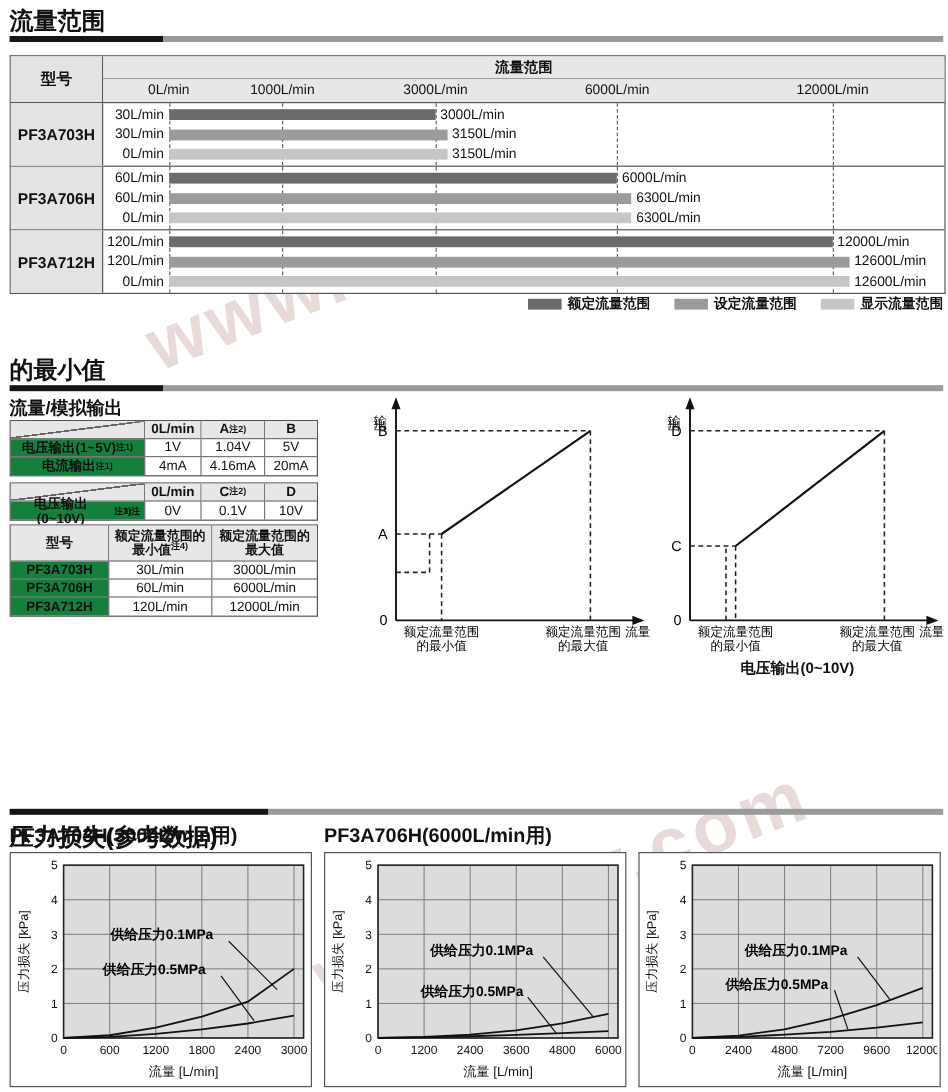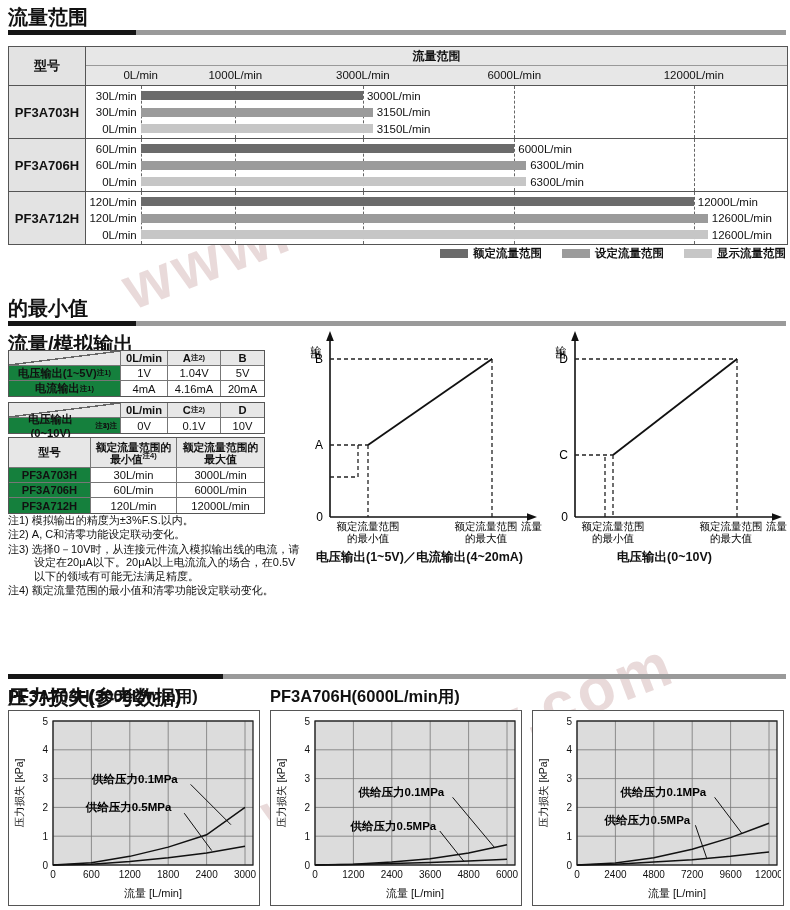--- a/index.html
+++ b/index.html
@@ -29,21 +29,21 @@
   .fbars{flex:1;position:relative;display:flex;flex-direction:column;justify-content:space-evenly;}
   .gl{position:absolute;top:0;bottom:0;width:0;border-left:1px dashed #666;}
   .bline{position:relative;height:14px;}
   .bar{position:absolute;top:2.5px;height:9px;}
   .bstart,.bend{position:absolute;font-size:11.5px;line-height:14px;white-space:nowrap;}
   .flow-legend{position:absolute;top:246px;left:8px;width:778px;display:flex;
       justify-content:flex-end;gap:20px;align-items:center;}
   .lg-item{display:flex;align-items:center;gap:5px;font-size:11.5px;font-weight:bold;}
   .lg-sw{width:28px;height:9px;display:inline-block;}
   
-  .subtitle{position:absolute;left:8px;top:331px;font-size:20px;font-weight:bold;}
+  .subtitle{position:absolute;left:8px;top:331px;font-size:15px;font-weight:bold;}
   .atable{position:absolute;left:8px;border:1.5px solid #555;display:grid;font-size:11.2px;background:#fff;}
   .atable .c{border-right:1px solid #777;border-bottom:1px solid #777;display:flex;
       align-items:center;justify-content:center;white-space:pre-line;text-align:center;}
   .atable .c:nth-last-child(-n+1){border-right:none;}
   .atable .last-col{border-right:none !important;}
   .atable .last-row{border-bottom:none !important;}
   .hd{background:#e7e7e7;font-weight:bold;}
   .lbl{background:#15803d;font-weight:bold;}
   .diag{background:linear-gradient(to bottom right,#e7e7e7 calc(50% - 0.7px),#666 calc(50% - 0.7px) calc(50% + 0.7px),#e7e7e7 calc(50% + 0.7px));}
   sup{font-size:7.5px;vertical-align:super;line-height:0;}
@@ -219,26 +219,20 @@
     <div class="c">30L/min</div>
     <div class="c last-col">3000L/min</div>
     <div class="c lbl">PF3A706H</div>
     <div class="c">60L/min</div>
     <div class="c last-col">6000L/min</div>
     <div class="c lbl last-row">PF3A712H</div>
     <div class="c last-row">120L/min</div>
     <div class="c last-col last-row">12000L/min</div>
   </div>
 
-  <div class="notes">
-    <div class="note">注1) 模拟输出的精度为±3%F.S.以内。</div>
-    <div class="note">注2) A, C和清零功能设定联动变化。</div>
-    <div class="note">注3) 选择0－10V时，从连接元件流入模拟输出线的电流，请设定在20μA以下。20μA以上电流流入的场合，在0.5V以下的领域有可能无法满足精度。</div>
-    <div class="note">注4) 额定流量范围的最小值和清零功能设定联动变化。</div>
-  </div>
 
   <div class="agwrap" style="left:296px;">
     <span class="vlab">输出</span>
     <svg viewBox="0 0 247 218" width="247" height="218">
       <line x1="34" y1="190" x2="34" y2="12" stroke="#111" stroke-width="1.6"></line>
       <polygon points="34,4 30.2,14 37.8,14" fill="#111"></polygon>
       <line x1="34" y1="190" x2="233" y2="190" stroke="#111" stroke-width="1.6"></line>
       <polygon points="241,190 231,186.2 231,193.8" fill="#111"></polygon>
       <g stroke="#222" stroke-width="1.3" stroke-dasharray="4 3" fill="none">
         <line x1="34" y1="32" x2="196" y2="32"></line>
@@ -251,21 +245,20 @@
       <line x1="72" y1="118" x2="196" y2="32" stroke="#111" stroke-width="1.8"></line>
       <text x="27" y="36" text-anchor="end" font-size="12">B</text>
       <text x="27" y="122" text-anchor="end" font-size="12">A</text>
       <text x="27" y="194" text-anchor="end" font-size="12">0</text>
       <text x="72" y="203" text-anchor="middle" font-size="10.5">额定流量范围</text>
       <text x="72" y="215" text-anchor="middle" font-size="10.5">的最小值</text>
       <text x="190" y="203" text-anchor="middle" font-size="10.5">额定流量范围</text>
       <text x="190" y="215" text-anchor="middle" font-size="10.5">的最大值</text>
       <text x="246" y="203" text-anchor="end" font-size="10.5">流量</text>
     </svg>
-    <div class="agcap">电压输出(1~5V)／电流输出(4~20mA)</div>
   </div>
 
   <div class="agwrap" style="left:541px;">
     <span class="vlab">输出</span>
     <svg viewBox="0 0 247 218" width="247" height="218">
       <line x1="34" y1="190" x2="34" y2="12" stroke="#111" stroke-width="1.6"></line>
       <polygon points="34,4 30.2,14 37.8,14" fill="#111"></polygon>
       <line x1="34" y1="190" x2="233" y2="190" stroke="#111" stroke-width="1.6"></line>
       <polygon points="241,190 231,186.2 231,193.8" fill="#111"></polygon>
       <g stroke="#222" stroke-width="1.3" stroke-dasharray="4 3" fill="none">

